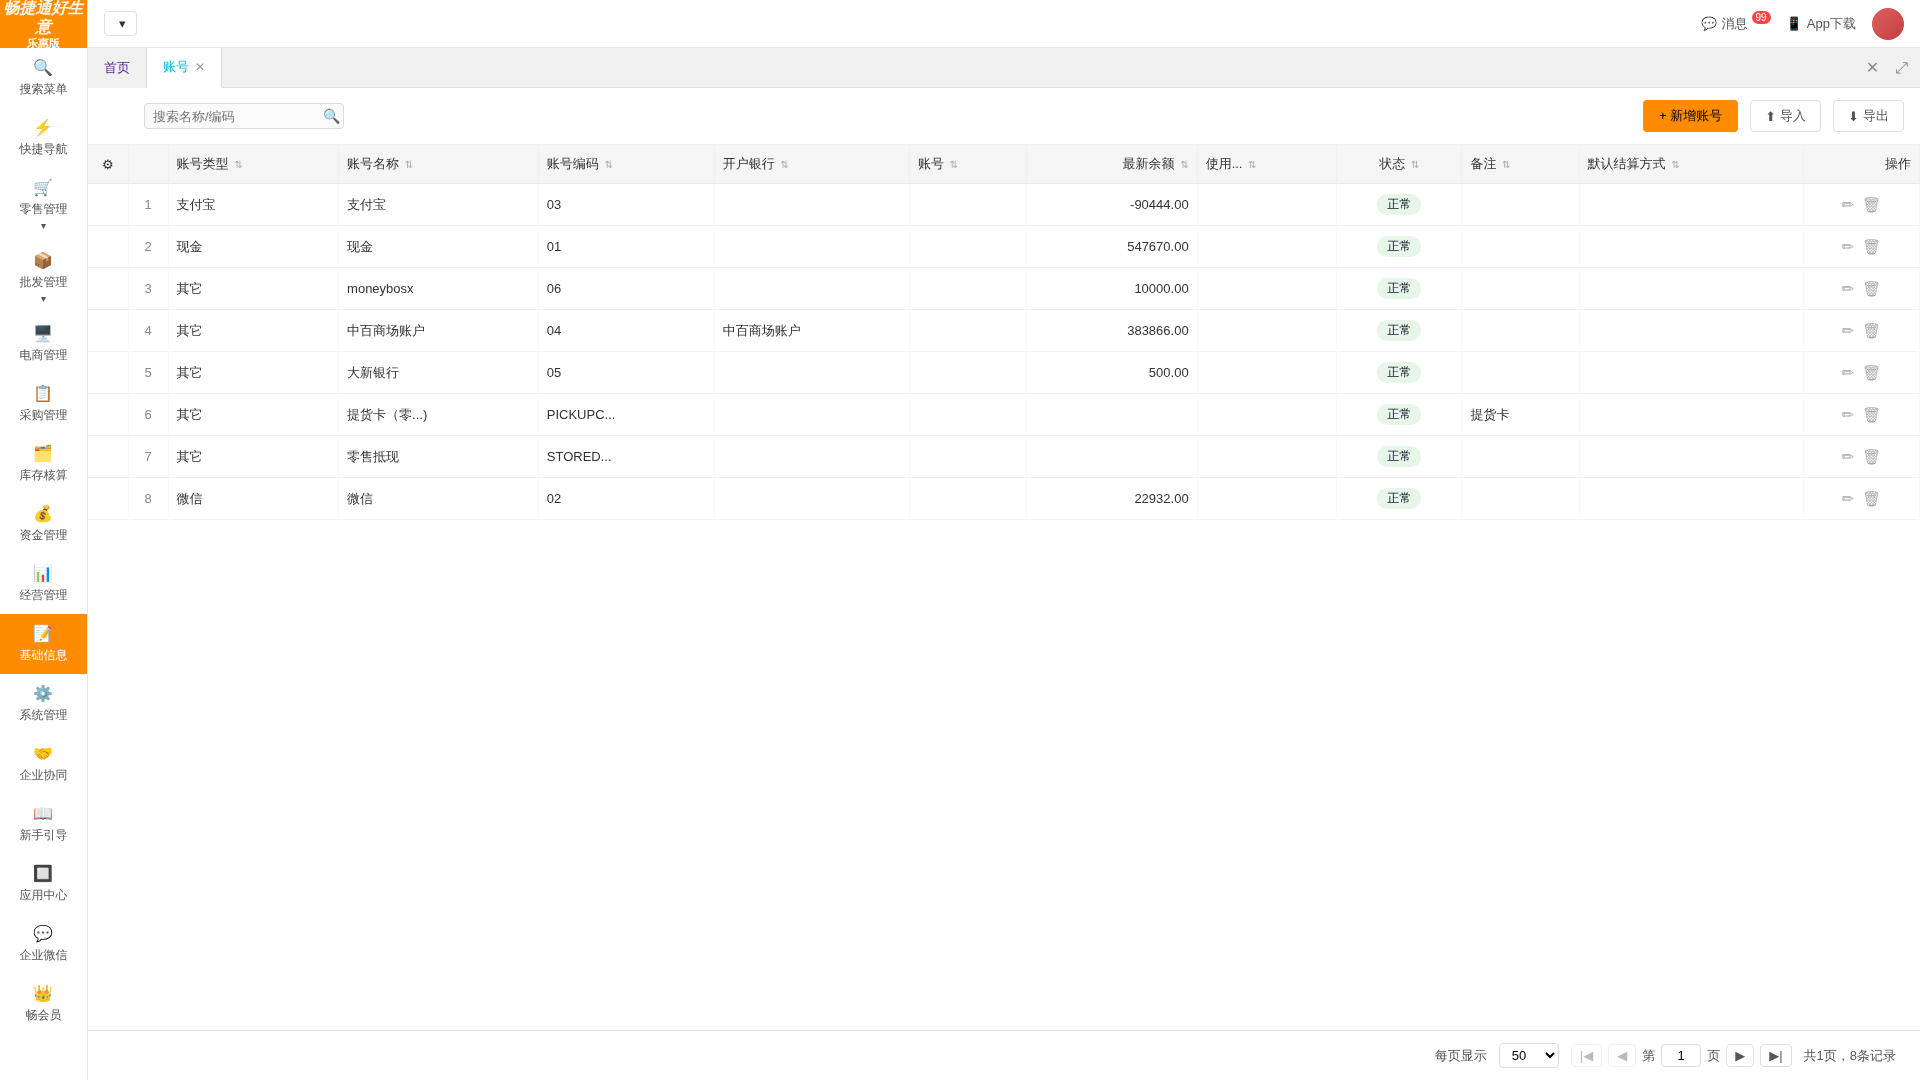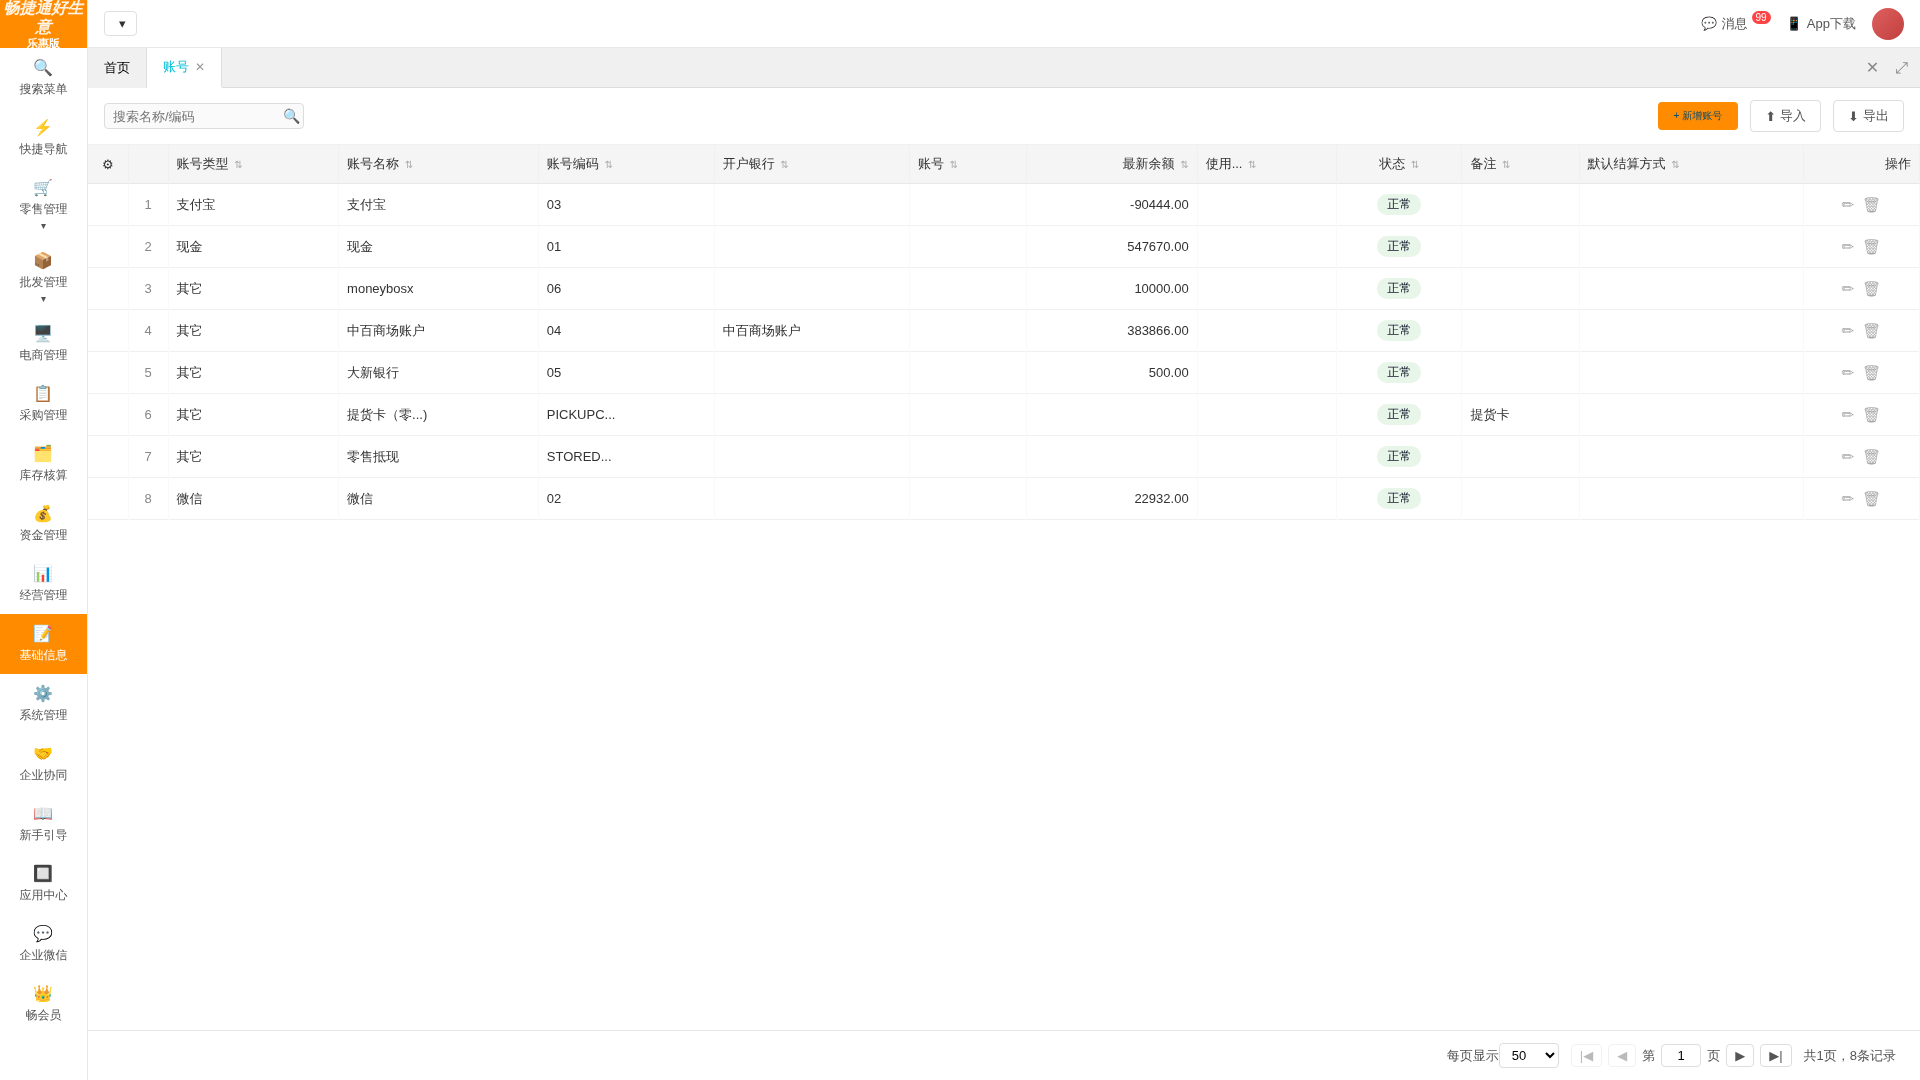--- a/index.html
+++ b/index.html
@@ -133,21 +133,21 @@
       position: relative;
     }
     .tab {
       height: 40px;
       display: flex;
       align-items: center;
       padding: 0 16px;
       font-size: 13px;
       cursor: pointer;
       border-right: 1px solid #ddd;
-      color: #000000;
+      color: #4c1d95;
       background: #f0f0f0;
     }
     .tab.active {
       background: #fff;
       color: #00bcd4;
       border-bottom: 2px solid #fff;
     }
     .tab-close {
       margin-left: 6px;
       font-size: 12px;
@@ -187,43 +187,44 @@
       border-bottom: 1px solid #f0f0f0;
     }
     .search-box {
       display: flex;
       align-items: center;
       border: 1px solid #ddd;
       border-radius: 4px;
       padding: 4px 8px;
       width: 200px;
       background: #fafafa;
+      margin-left: 40px;
     }
     .search-input {
       border: none;
       background: transparent;
       outline: none;
       font-size: 13px;
       color: #333;
       width: 170px;
     }
     .search-icon { color: #aaa; font-size: 14px; cursor: pointer; }
     .toolbar-right {
       display: flex;
       align-items: center;
       gap: 12px;
     }
     .btn-primary {
       background: #ff8c00;
-      color: #0c4a6e;
+      color: #000000;
       border: none;
       padding: 7px 16px;
       border-radius: 4px;
       cursor: pointer;
-      font-size: 10px;
+      font-size: 13px;
       display: flex;
       align-items: center;
       gap: 4px;
     }
     .btn-outline {
       background: #fff;
       color: #555;
       border: 1px solid #ddd;
       padding: 6px 14px;
       border-radius: 4px;
@@ -303,21 +304,21 @@
       align-items: center;
       justify-content: flex-end;
       padding: 0 24px;
       gap: 12px;
       font-size: 13px;
       color: #555;
     }
     .page-size-select {
       display: flex;
       align-items: center;
-      gap: 0;
+      gap: 12px;
     }
     .select-box {
       border: 1px solid #ddd;
       border-radius: 4px;
       padding: 3px 8px;
       font-size: 13px;
       cursor: pointer;
       background: #fff;
     }
     .page-nav {

